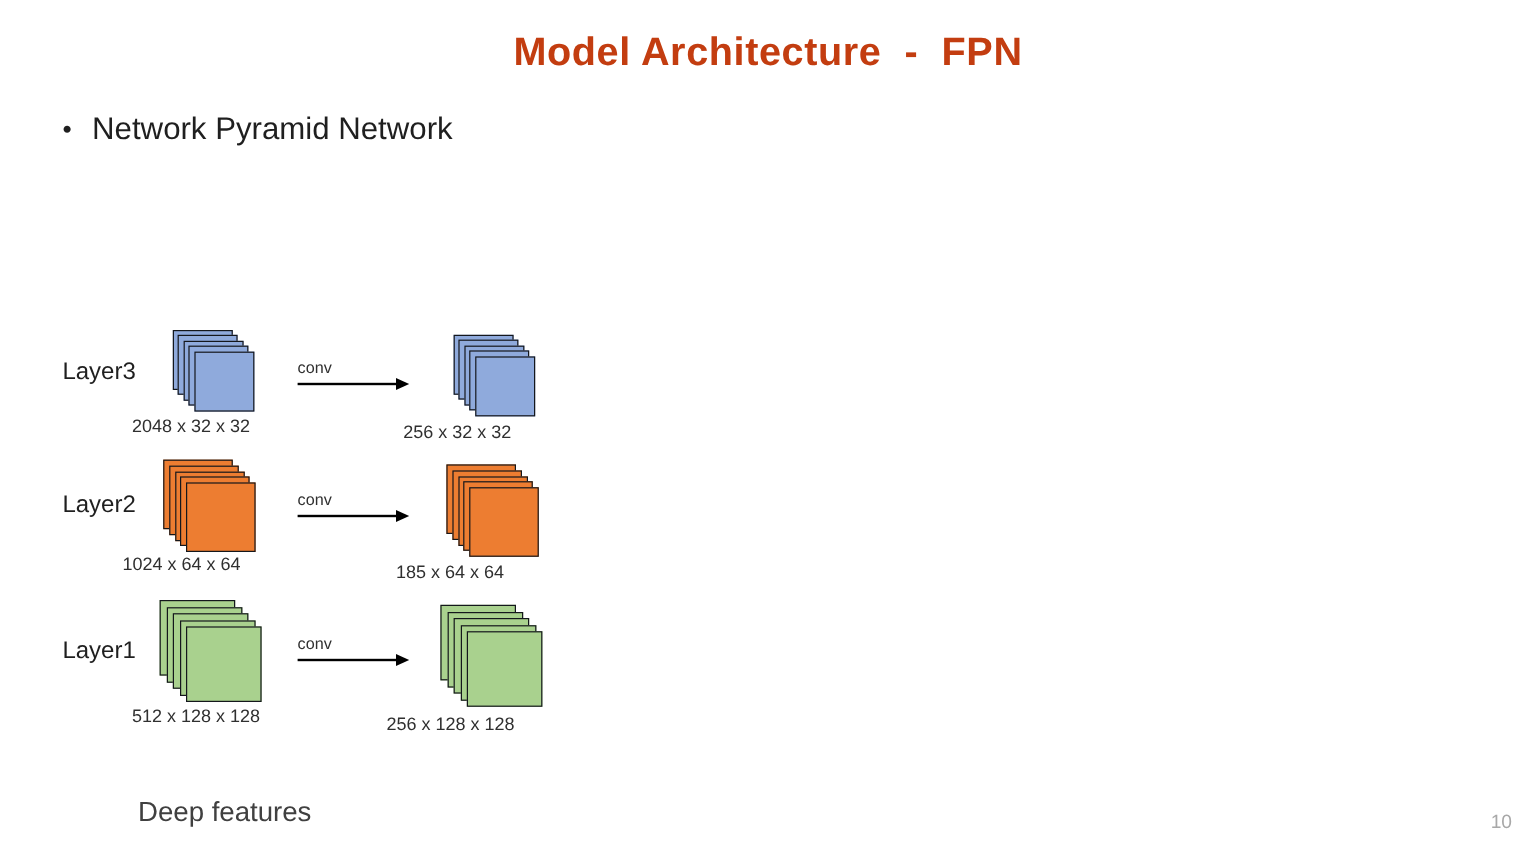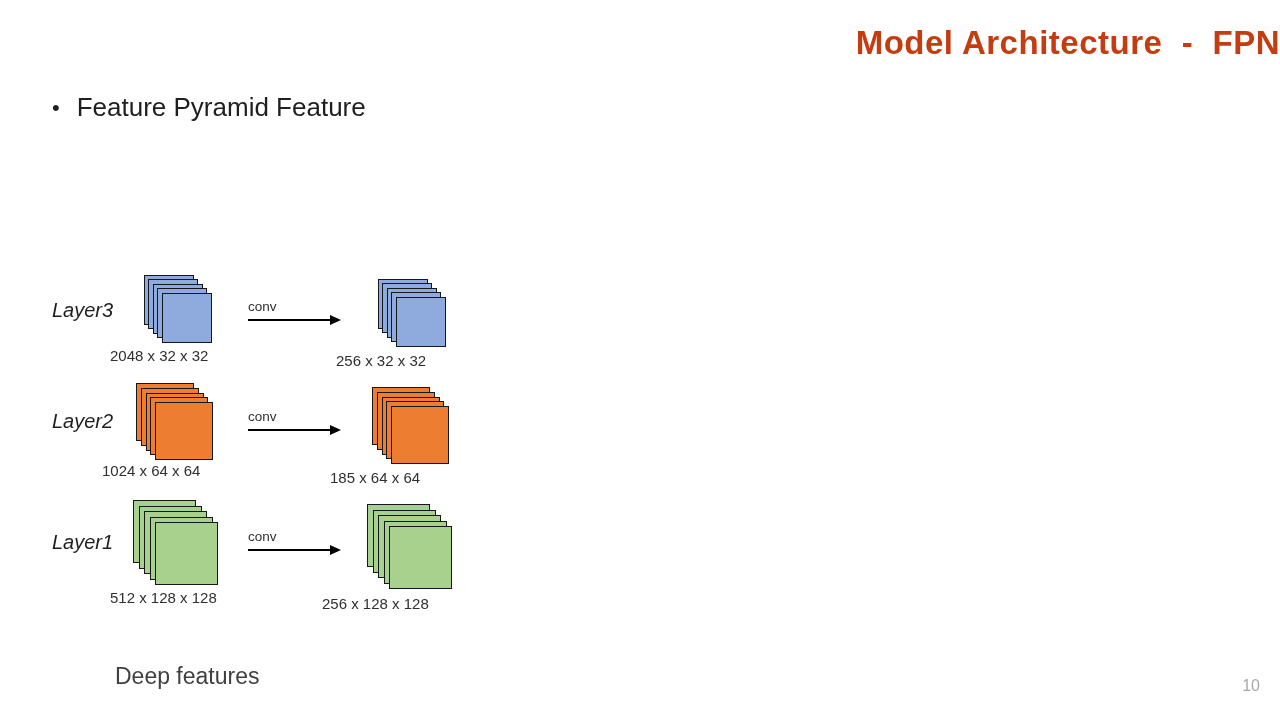--- a/index.html
+++ b/index.html
@@ -8,34 +8,34 @@
     background:#ffffff;
     font-family:"Liberation Sans", sans-serif;
     position:relative; overflow:hidden;
     color:#262626;
   }
   .abs { position:absolute; }
 
   
   .slide-title {
     position:absolute; top:24px; left:0; width:1280px;
-    text-align:right; font-size:33px; font-weight:bold;
+    text-align:center; font-size:33px; font-weight:bold;
     letter-spacing:0.5px; white-space:pre;
   }
 
   
   .bullet-row {
     position:absolute; left:52px; top:92px;
     display:flex; align-items:center;
     font-size:26px; color:#1f1f1f;
   }
   .bullet-glyph { font-size:22px; margin-right:17px; line-height:1; }
 
   
-  .layer-label { position:absolute; font-size:20px; color:#1f1f1f;font-style:italic; }
+  .layer-label { position:absolute; font-size:20px; color:#1f1f1f; }
 
   
   .stack { position:absolute; }
   .stack .sq {
     position:absolute;
     width:var(--side); height:var(--side);
     background:var(--fill);
     border:1.4px solid #14171c;
     box-sizing:border-box;
   }
@@ -75,21 +75,21 @@
   .caption { position:absolute; left:115px; top:663px; font-size:23px; color:#404040; }
   .page-number { position:absolute; right:20px; top:677px; font-size:16px; color:#a8a8a8; }
 </style>
 </head>
 <body>
 
 <div class="slide-title" style="color: rgb(195, 61, 16);">Model Architecture  -  FPN</div>
 
 <div class="bullet-row">
   <span class="bullet-glyph">•</span>
-  <span>Feature Pyramid Feature</span>
+  <span>Network Pyramid Network</span>
 </div>
 
 <div class="layer-label abs" style="left:52px; top:299px">Layer3</div>
 
 <div class="stack size-s" style="left: 144px; top: 275px; --fill: #8FAADC;">
   <div class="sq"></div>
   <div class="sq"></div>
   <div class="sq"></div>
   <div class="sq"></div>
   <div class="sq"></div>

